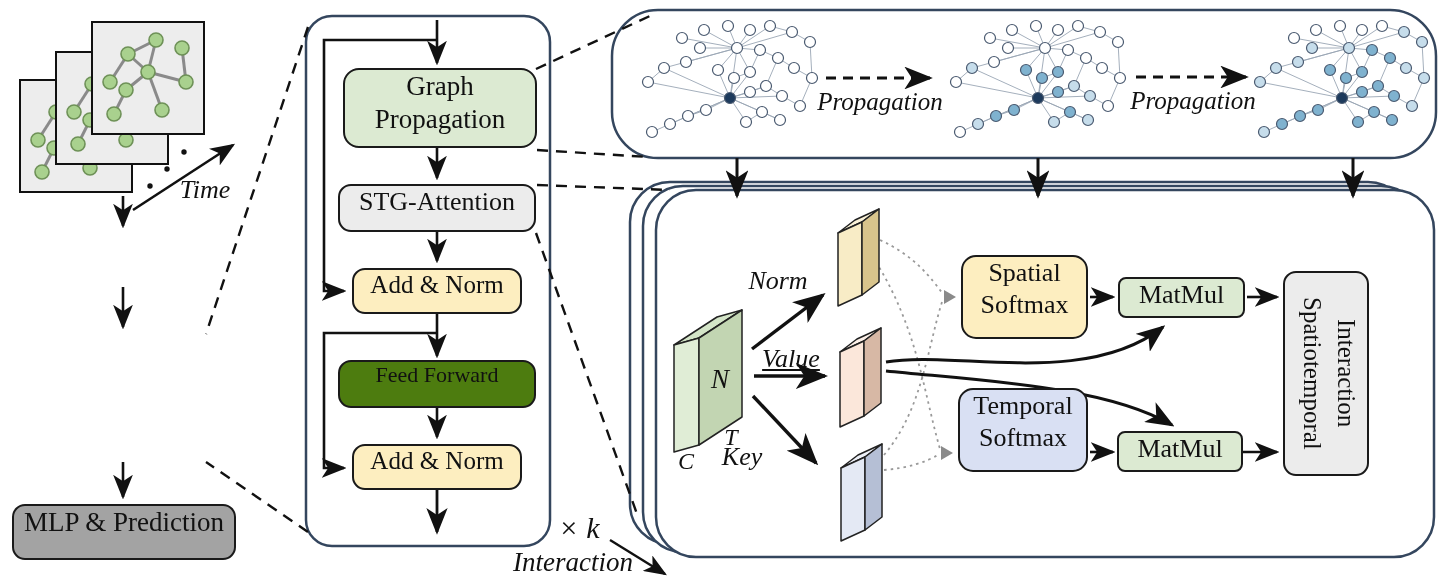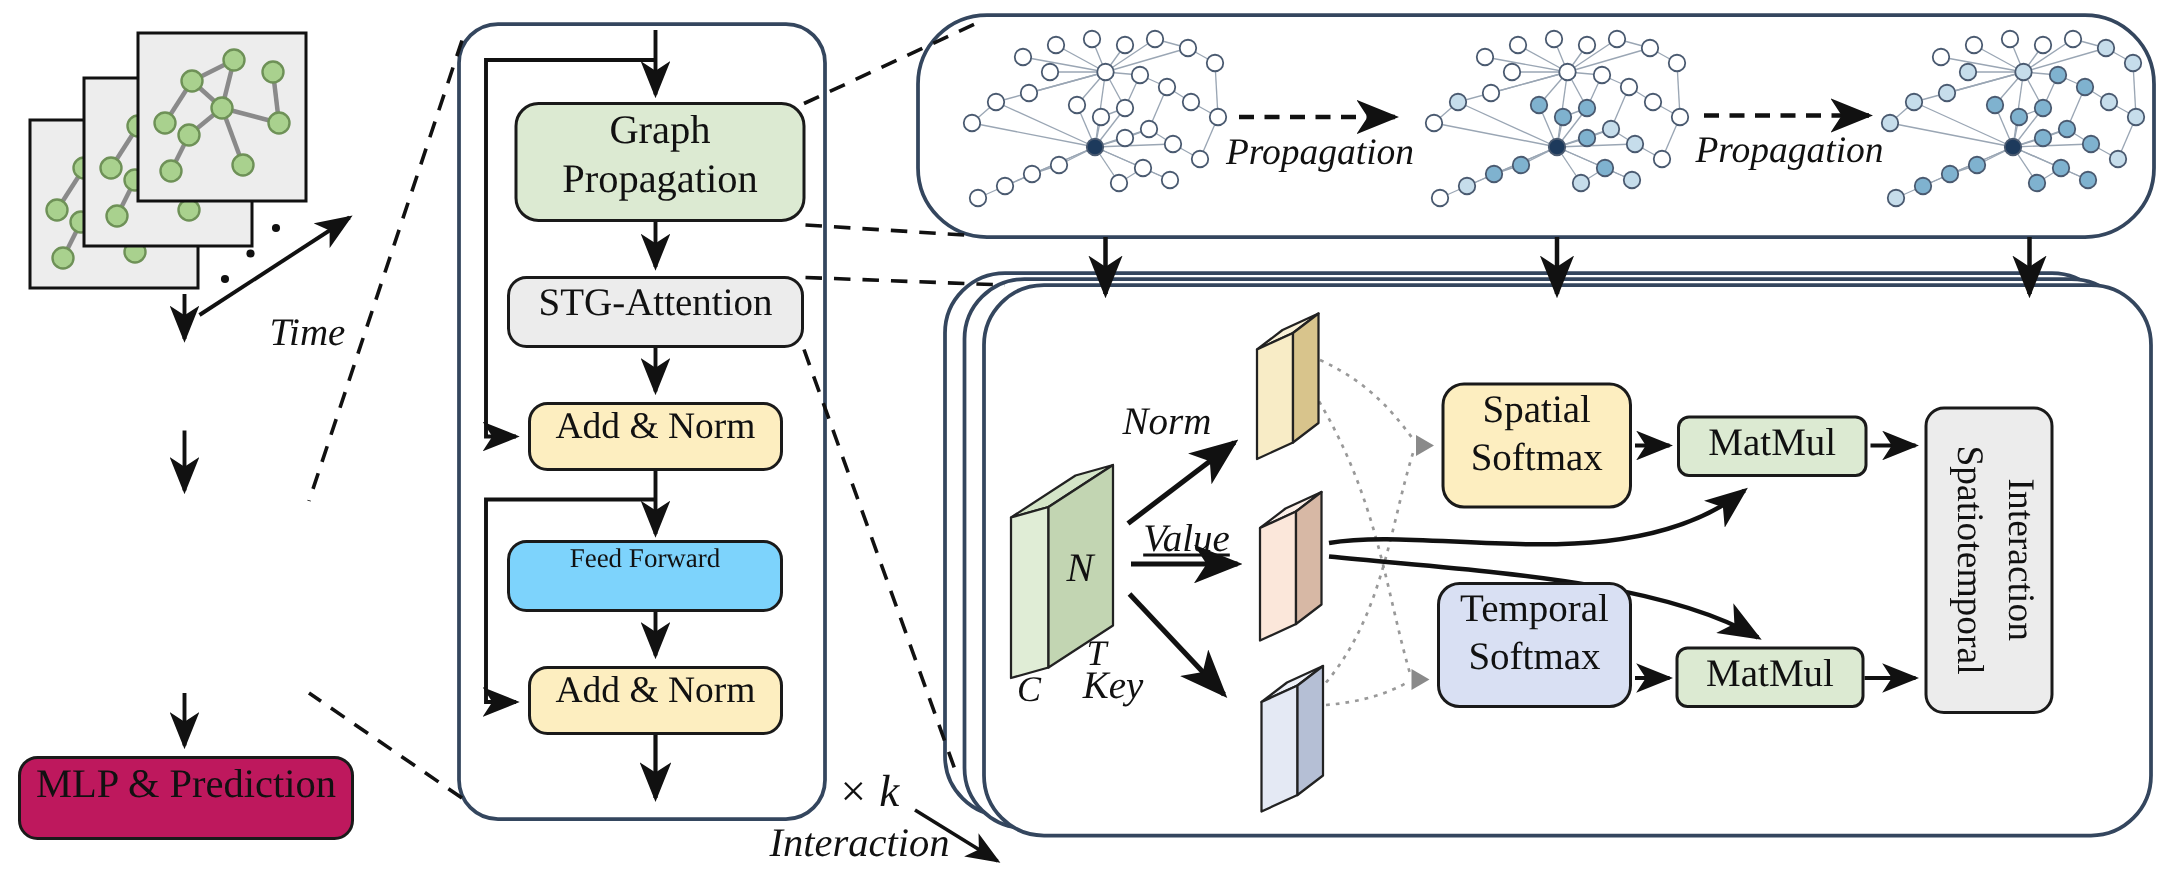--- a/index.html
+++ b/index.html
@@ -412,35 +412,35 @@
       <polygon points="864,341 881,328 881,403 864,416" fill="#d7b8a5"></polygon>
     </g>
     <g>
       <polygon points="841,468 858,455 882,444 865,457" fill="#eef1f8"></polygon>
       <polygon points="841,468 865,457 865,530 841,541" fill="#e4e9f4"></polygon>
       <polygon points="865,457 882,444 882,517 865,530" fill="#b5bfd5"></polygon>
     </g>
   </g>
 </svg>
 
-<div class="box" style="left: 12px; top: 504px; width: 224px; height: 56px; border-radius: 13px; font-size: 27px; background: #be185d;">
+<div class="box" style="left: 12px; top: 504px; width: 224px; height: 56px; border-radius: 13px; font-size: 27px; background: #a3a3a3;">
   <span>MLP &amp; Prediction</span>
 </div>
 
 <div class="box" style="left: 343px; top: 68px; width: 194px; height: 80px; border-radius: 16px; font-size: 27px; background: rgb(220, 234, 210);">
   <span>Graph</span>
   <span>Propagation</span>
 </div>
 <div class="box" style="left: 338px; top: 184px; width: 198px; height: 48px; border-radius: 13px; font-size: 26px; background: rgb(236, 236, 236);">
   <span>STG-Attention</span>
 </div>
 <div class="box" style="left: 352px; top: 268px; width: 170px; height: 46px; border-radius: 13px; font-size: 25px; background: rgb(253, 238, 192);">
   <span>Add &amp; Norm</span>
 </div>
-<div class="box" style="left: 338px; top: 360px; width: 184px; height: 48px; border-radius: 13px; font-size: 18px; background: #7dd3fc;">
+<div class="box" style="left: 338px; top: 360px; width: 198px; height: 48px; border-radius: 13px; font-size: 22px; background: #4d7c0f;">
   <span>Feed Forward</span>
 </div>
 <div class="box" style="left: 352px; top: 444px; width: 170px; height: 46px; border-radius: 13px; font-size: 25px; background: rgb(253, 238, 192);">
   <span>Add &amp; Norm</span>
 </div>
 
 <div class="box" style="left: 961px; top: 255px; width: 127px; height: 84px; border-radius: 15px; font-size: 26px; background: rgb(253, 238, 192);">
   <span>Spatial</span>
   <span>Softmax</span>
 </div>
@@ -452,21 +452,21 @@
   <span>MatMul</span>
 </div>
 <div class="box" style="left: 1117px; top: 431px; width: 126px; height: 41px; border-radius: 8px; font-size: 26px; background: rgb(220, 234, 210);">
   <span>MatMul</span>
 </div>
 <div class="box vbox" style="left: 1283px; top: 271px; width: 86px; height: 205px; border-radius: 13px; font-size: 25px; display: block; background: rgb(236, 236, 236);">
   <span>Spatiotemporal</span>
   <span>Interaction</span>
 </div>
 
-<div class="lbl" style="left:205px;top:190px;font-size:26px;margin-top:32px;">Time</div>
+<div class="lbl" style="left:205px;top:190px;font-size:26px;">Time</div>
 <div class="lbl" style="left:880px;top:102px;font-size:25px;">Propagation</div>
 <div class="lbl" style="left:1193px;top:101px;font-size:25px;">Propagation</div>
 <div class="lbl" style="left:579px;top:528px;font-size:30px;">× k</div>
 <div class="lbl" style="left:573px;top:562px;font-size:27px;">Interaction</div>
 <div class="lbl" style="left:778px;top:281px;font-size:26px;">Norm</div>
 <div class="lbl" style="left:791px;top:359px;font-size:26px;text-decoration:underline;">Value</div>
 <div class="lbl" style="left:742px;top:457px;font-size:26px;">Key</div>
 <div class="lbl" style="left:720px;top:379px;font-size:27px;">N</div>
 <div class="lbl" style="left:731px;top:437px;font-size:24px;">T</div>
 <div class="lbl" style="left:686px;top:461px;font-size:24px;">C</div>

